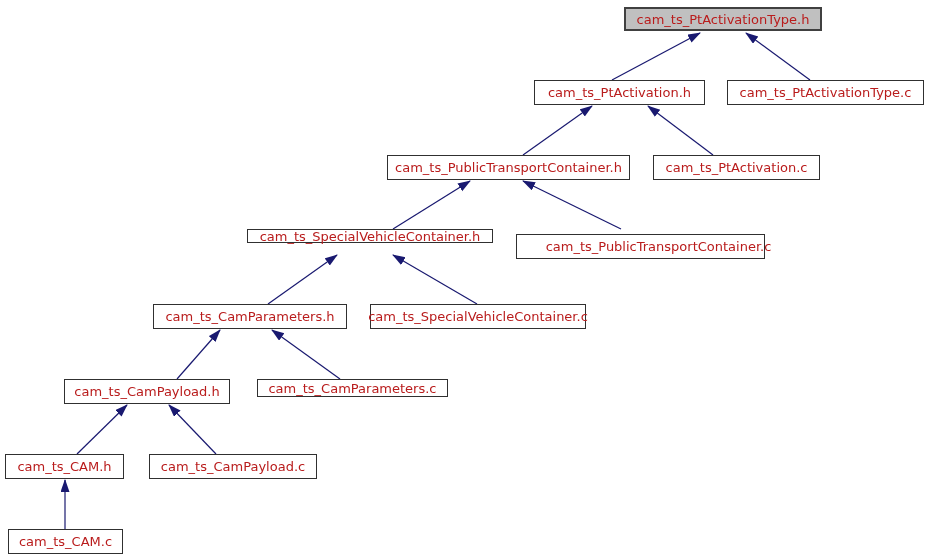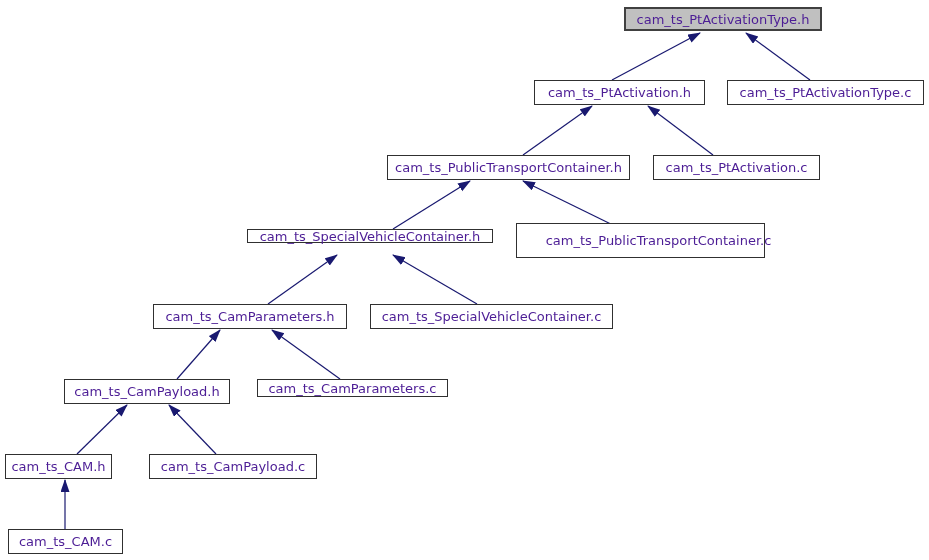--- a/index.html
+++ b/index.html
@@ -21,21 +21,21 @@
     top: 0;
     width: 929px;
     height: 560px;
     pointer-events: none;
   }
   .graph-node {
     position: absolute;
     box-sizing: border-box;
     background: #ffffff;
     border: 1px solid #303030;
-    color: #4c1d95;
+    color: #b91c1c;
     font-size: 13px;
     display: flex;
     align-items: center;
     justify-content: center;
     white-space: nowrap;
     cursor: pointer;
   }
   .graph-node.current {
     background: #c0c0c0;
     border: 2px solid #404040;
@@ -68,22 +68,22 @@
         <line x1="65" y1="529" x2="65" y2="480" stroke="#191970" stroke-width="1.2" marker-end="url(#arrowhead)"></line>
       </g>
   </svg>
   <div>
       <div class="graph-node current" style="left: 624px; top: 7px; width: 198px; height: 24px;">cam_ts_PtActivationType.h</div>
       <div class="graph-node" style="left: 534px; top: 80px; width: 171px; height: 25px;">cam_ts_PtActivation.h</div>
       <div class="graph-node" style="left: 727px; top: 80px; width: 197px; height: 25px; text-align: center;">cam_ts_PtActivationType.c</div>
       <div class="graph-node" style="left: 375px; top: 155px; width: 243px; height: 25px; margin-left: 12px;">cam_ts_PublicTransportContainer.h</div>
       <div class="graph-node" style="left: 653px; top: 155px; width: 167px; height: 25px;">cam_ts_PtActivation.c</div>
       <div class="graph-node" style="left: 247px; top: 229px; width: 246px; height: 14px;">cam_ts_SpecialVehicleContainer.h</div>
-      <div class="graph-node" style="left: 516px; top: 223px; width: 249px; height: 35px; padding-left: 36px;">cam_ts_PublicTransportContainer.c</div>
+      <div class="graph-node" style="left: 516px; top: 234px; width: 249px; height: 25px; padding-left: 36px;">cam_ts_PublicTransportContainer.c</div>
       <div class="graph-node" style="left: 153px; top: 304px; width: 194px; height: 25px;">cam_ts_CamParameters.h</div>
-      <div class="graph-node" style="left: 370px; top: 304px; width: 243px; height: 25px;">cam_ts_SpecialVehicleContainer.c</div>
+      <div class="graph-node" style="left: 370px; top: 304px; width: 216px; height: 25px;">cam_ts_SpecialVehicleContainer.c</div>
       <div class="graph-node" style="left: 64px; top: 379px; width: 166px; height: 25px;">cam_ts_CamPayload.h</div>
       <div class="graph-node" style="left: 257px; top: 379px; width: 191px; height: 18px;">cam_ts_CamParameters.c</div>
-      <div class="graph-node" style="left: 5px; top: 454px; width: 107px; height: 25px; text-align: center;">cam_ts_CAM.h</div>
+      <div class="graph-node" style="left: 5px; top: 454px; width: 119px; height: 25px; text-align: center;">cam_ts_CAM.h</div>
       <div class="graph-node" style="left: 149px; top: 454px; width: 168px; height: 25px;">cam_ts_CamPayload.c</div>
       <div class="graph-node" style="left: 8px; top: 529px; width: 115px; height: 25px;">cam_ts_CAM.c</div>
     </div>
 </div>
 
 </body></html>

